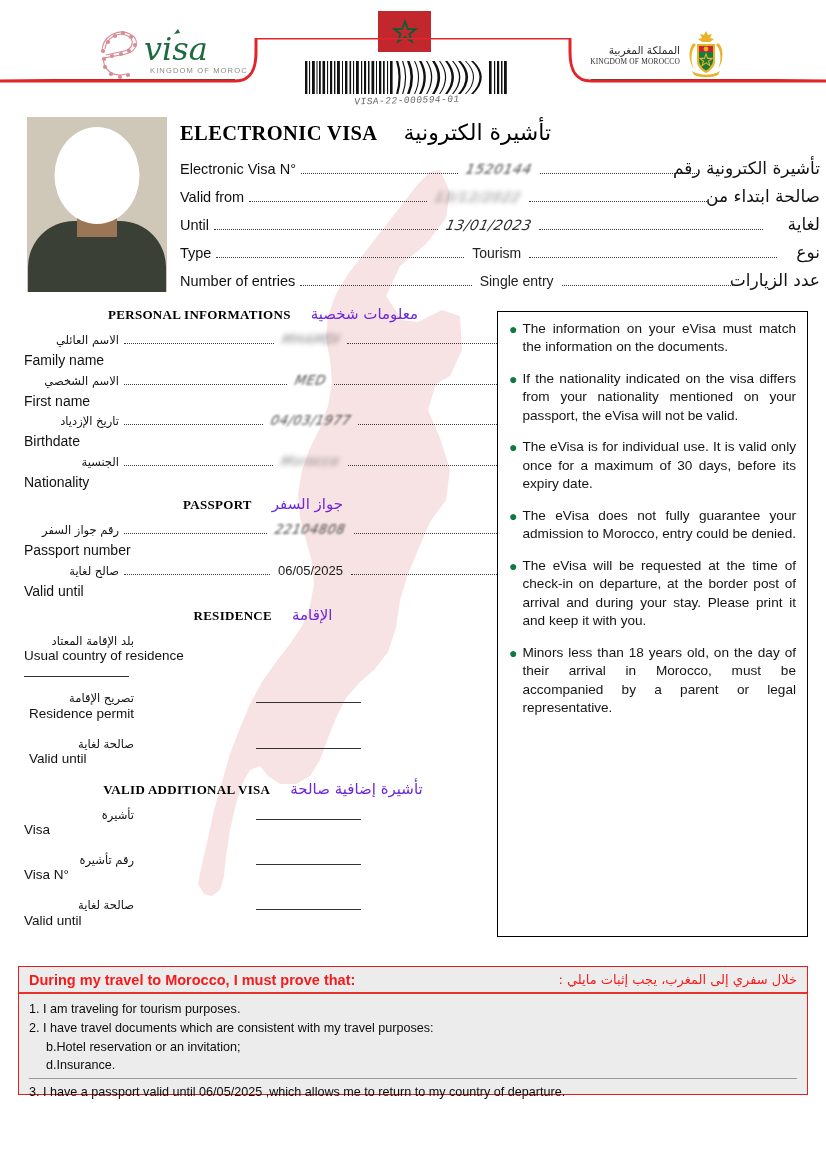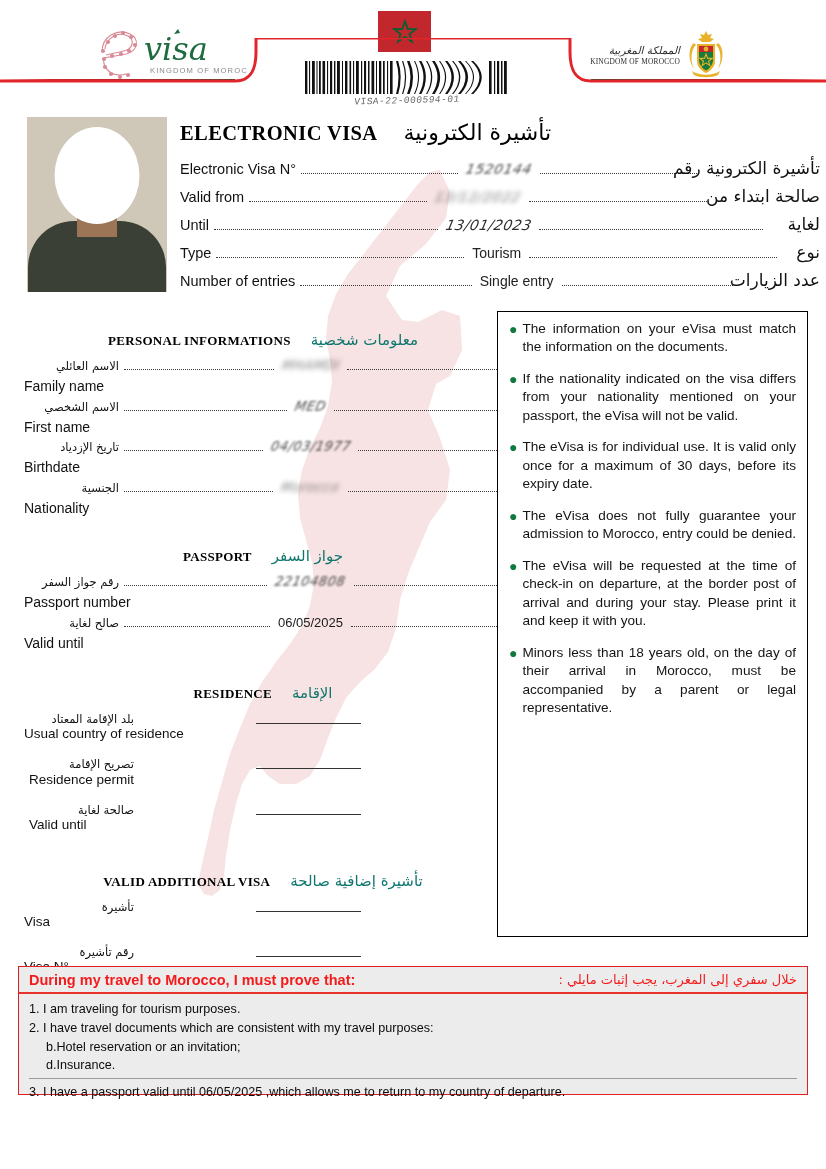--- a/index.html
+++ b/index.html
@@ -67,21 +67,20 @@
   #emblem-block {
     position: absolute; left: 588px; top: 26px;
     width: 140px; height: 58px;
     display: flex; align-items: center; gap: 4px;
   }
   #emblem-text { text-align: right; flex: 1; }
   #emblem-ar {
     font-size: 10.5px; color: #2b2b2b;
     font-family: "DejaVu Sans", sans-serif;
     line-height: 1.3;
-    font-style: italic;
   }
   #emblem-en {
     font-size: 7.4px; color: #2b2b2b;
     letter-spacing: .2px; font-family: "Liberation Serif", serif;
     white-space: nowrap;
   }
   #emblem-svg { width: 44px; height: 52px; flex: none; }
 
   
   #photo {
@@ -195,21 +194,21 @@
     justify-content: center; gap: 20px;
     margin: 0 0 9px 0;
   }
   .sec-head-en {
     font-family: "Liberation Serif", serif;
     font-weight: bold; font-size: 13px;
     letter-spacing: .3px; color: #000;
   }
   .sec-head-ar {
     font-family: "DejaVu Sans", sans-serif;
-    font-size: 15px; color: #0f766e; direction: rtl; margin-top: 26px;
+    font-size: 15px; color: #6d28d9; direction: rtl;
   }
   .frow { margin-bottom: 3px; }
   .frow-top {
     display: flex; align-items: baseline;
     font-size: 12.5px; height: 19px;
   }
   .f-ar {
     font-family: "DejaVu Sans", sans-serif;
     font-size: 11.5px; color: #111;
     direction: rtl; text-align: right;
@@ -598,21 +597,21 @@
       <span class="f-dots"></span>
     </div>
     <div class="f-en">Valid until</div>
   </div>
 
   <div class="sec-head" style="margin-top:6px;">
     <span class="sec-head-en">RESIDENCE</span>
     <span class="sec-head-ar">الإقامة</span>
   </div>
 
-  <div class="brow" style="margin-top:10px;">
+  <div class="brow" style="margin-top:10px;flex-direction:column;">
     <div class="brow-labels">
       <div class="brow-ar">بلد الإقامة المعتاد</div>
       <div class="brow-en">Usual country of residence</div>
     </div>
     <div class="brow-line"></div>
   </div>
 
   <div class="brow">
     <div class="brow-labels">
       <div class="brow-ar">تصريح الإقامة</div>

